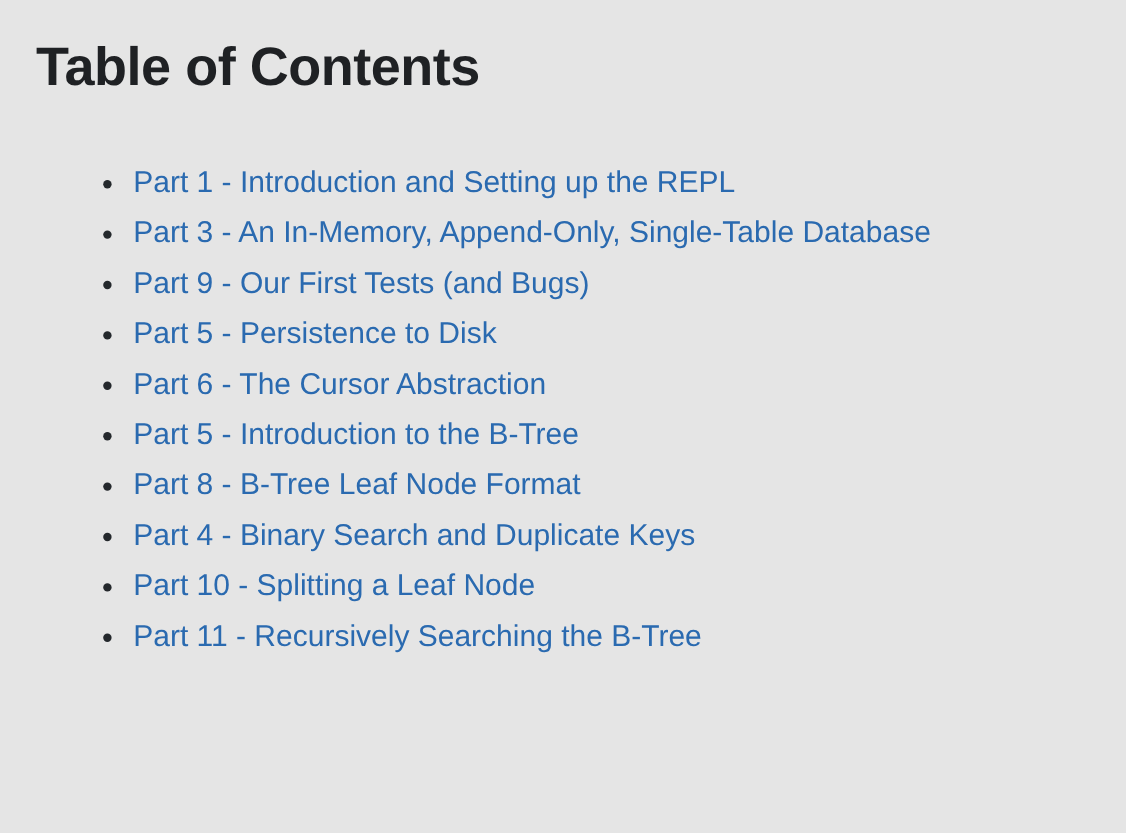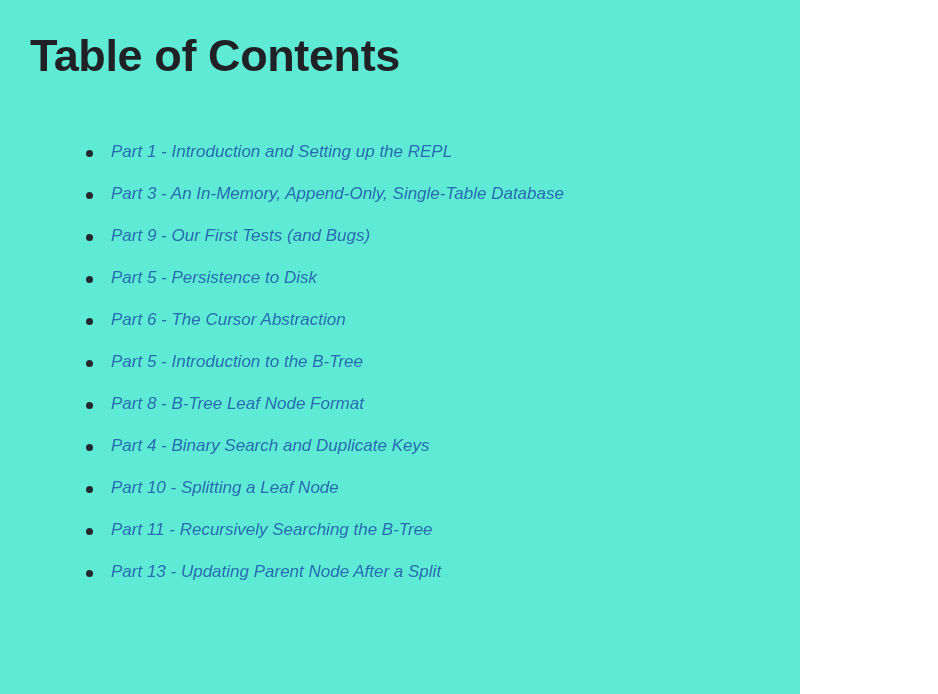--- a/index.html
+++ b/index.html
@@ -11,23 +11,23 @@
   body {
     width: 938px;
     height: 694px;
     overflow: hidden;
     font-family: "Liberation Sans", sans-serif;
     -webkit-font-smoothing: antialiased;
   }
 
   .page {
     position: relative;
-    width: 800px;
+    width: 938px;
     height: 694px;
-    background: #5eead4;
+    background: #e5e5e5;
     box-sizing: border-box;
   }
 
   .page-title {
     position: absolute;
     left: 30px;
     top: 27px;
     margin: 0;
     padding: 0;
     font-family: "Liberation Sans", sans-serif;
@@ -61,26 +61,25 @@
     left: 86px;
     top: 19px;
     width: 7px;
     height: 7px;
     border-radius: 50%;
     background: #24282c;
   }
 
   .toc-link {
     font-family: "Liberation Sans", sans-serif;
-    font-size: 17px;
+    font-size: 25px;
     font-weight: 400;
     color: #2a6ab0;
     text-decoration: none;
     vertical-align: baseline;
-    font-style: italic;
   }
 </style>
 </head>
 <body>
 
 <div class="page">
 
   <h1 class="page-title">Table of Contents</h1>
 
   <ul class="toc-list">
@@ -130,19 +129,15 @@
       <span class="toc-bullet"></span>
       <a class="toc-link" href="#">Part 10 - Splitting a Leaf Node</a>
     </li>
 
     <li class="toc-item">
       <span class="toc-bullet"></span>
       <a class="toc-link" href="#">Part 11 - Recursively Searching the B-Tree</a>
     </li>
 
 
-    <li class="toc-item">
-      <span class="toc-bullet"></span>
-      <a class="toc-link" href="#">Part 13 - Updating Parent Node After a Split</a>
-    </li>
 
   </ul>
 </div>
 
 </body></html>

